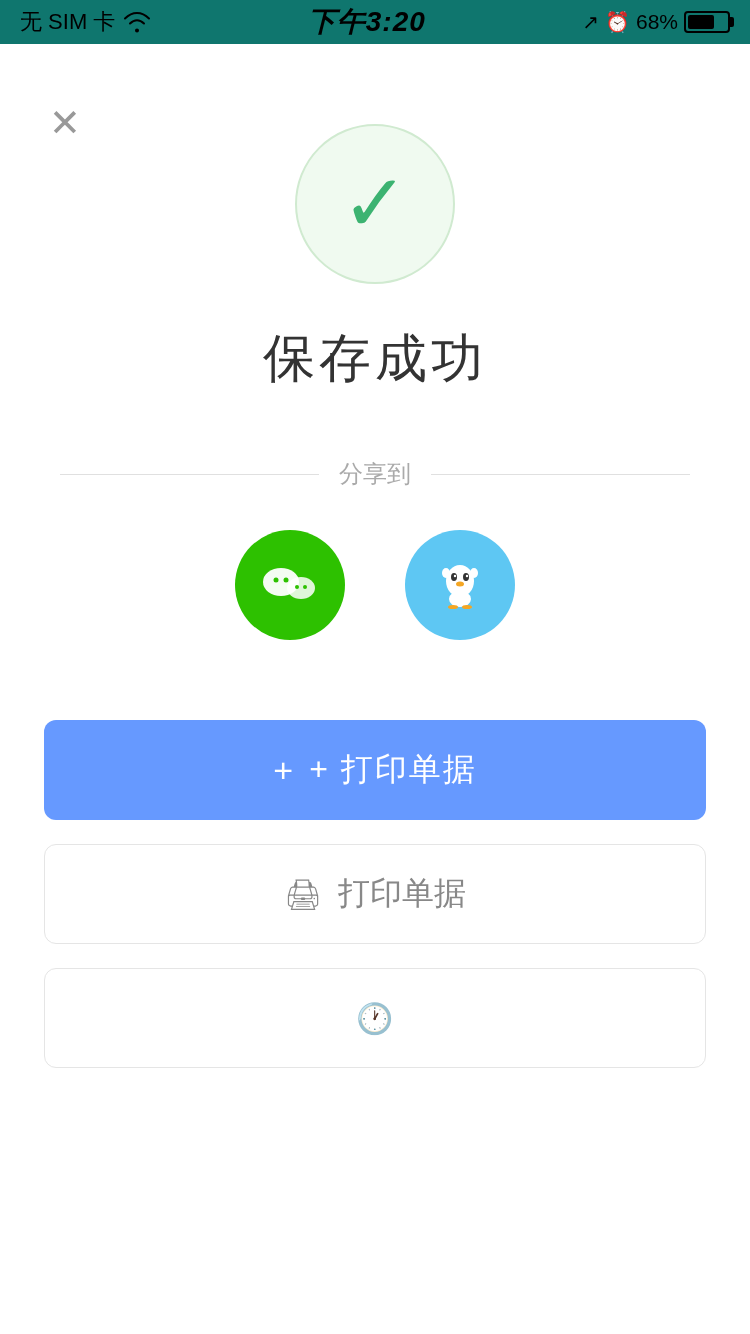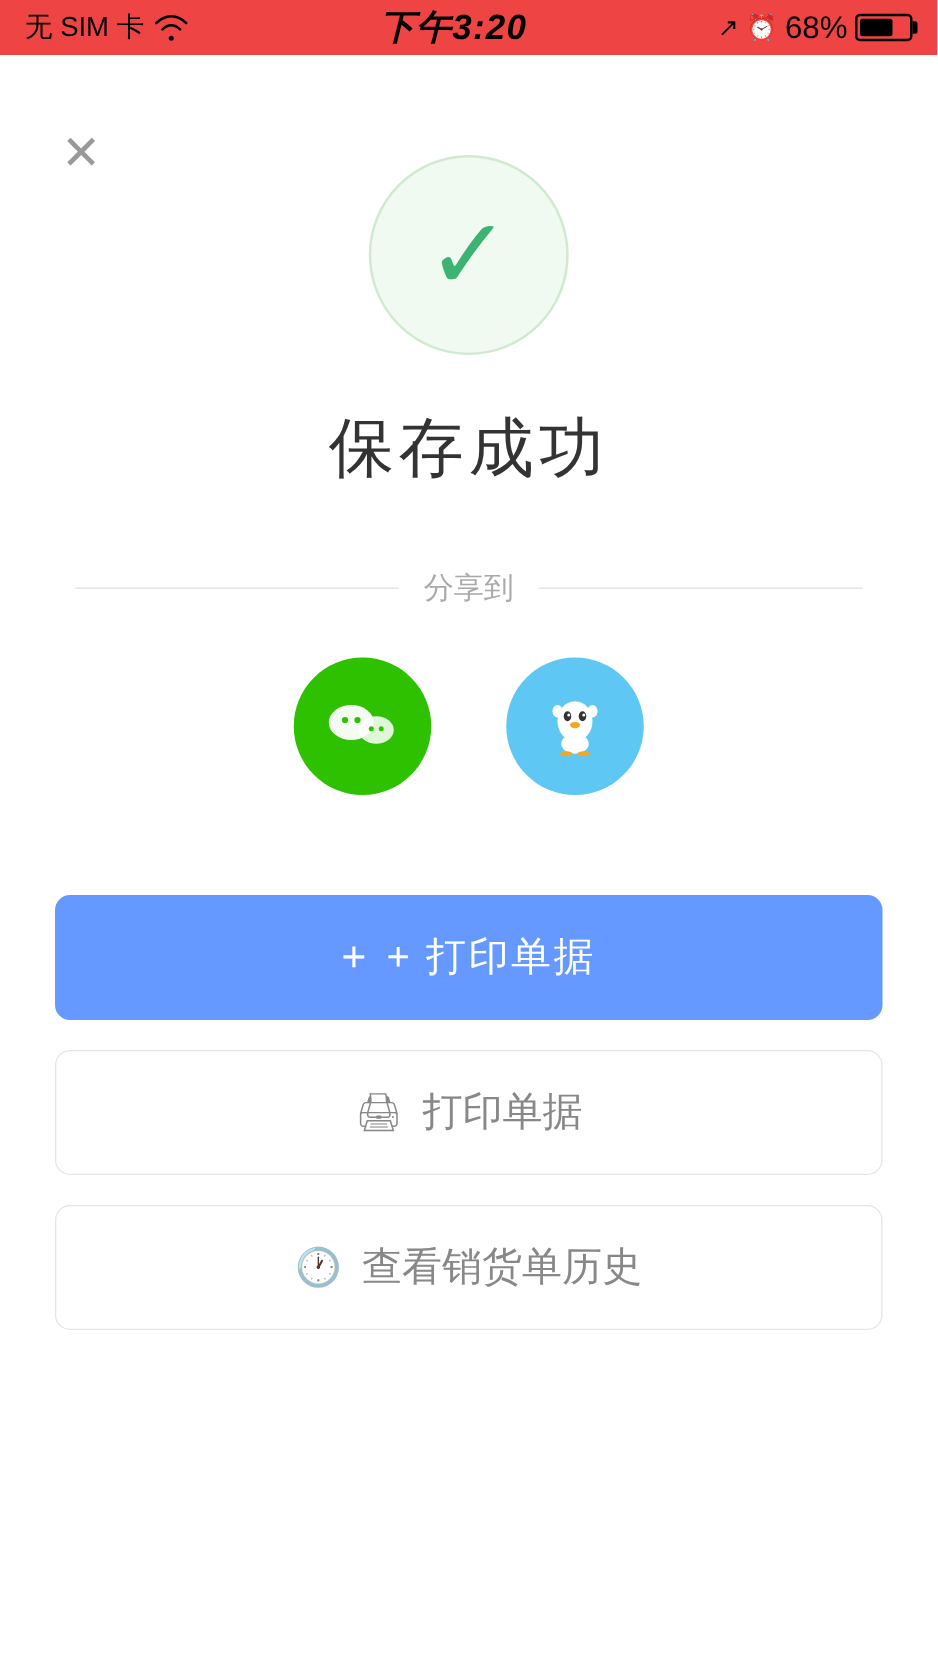--- a/index.html
+++ b/index.html
@@ -11,21 +11,21 @@
       background: #ffffff;
       font-family: -apple-system, 'PingFang SC', 'Helvetica Neue', sans-serif;
       display: flex;
       flex-direction: column;
     }
 
     
     .status-bar {
       width: 100%;
       height: 44px;
-      background: #ef4444;
+      background: #0f766e;
       display: flex;
       align-items: center;
       justify-content: space-between;
       padding: 0 20px;
       font-size: 24px;
       font-weight: 500;
       color: #000;
       gap: 39px;
     }
     .status-left {
@@ -122,31 +122,32 @@
       color: #3cb371;
       font-size: 80px;
       line-height: 1;
     }
 
     
     .success-title {
       font-size: 52px;
       font-weight: 400;
       color: #333;
-      margin-bottom: 60px;
+      margin-bottom: 40px;
       letter-spacing: 4px;
     }
 
     
     .share-divider {
       width: 100%;
       display: flex;
       align-items: center;
       padding: 0 60px;
       margin-bottom: 40px;
+      margin-top: 24px;
     }
     .divider-line {
       flex: 1;
       height: 1px;
       background: #e0e0e0;
     }
     .divider-label {
       font-size: 24px;
       color: #aaa;
       padding: 0 20px;
@@ -229,21 +230,21 @@
     <svg class="wifi-icon" viewBox="0 0 28 22" fill="none" xmlns="http://www.w3.org/2000/svg">
       <path d="M14 17.5C15.1 17.5 16 18.4 16 19.5C16 20.6 15.1 21.5 14 21.5C12.9 21.5 12 20.6 12 19.5C12 18.4 12.9 17.5 14 17.5Z" fill="#000"></path>
       <path d="M7 12.5C9.2 10.3 11.9 9.2 14 9.2C16.1 9.2 18.8 10.3 21 12.5" stroke="#000" stroke-width="2" stroke-linecap="round" fill="none"></path>
       <path d="M2 7.5C5.5 4 9.6 2 14 2C18.4 2 22.5 4 26 7.5" stroke="#000" stroke-width="2" stroke-linecap="round" fill="none"></path>
     </svg>
   </div>
   <div class="status-center">下午3:20</div>
   <div class="status-right">
     <span style="font-size:20px;">↗</span>
     <span style="font-size:20px;">⏰</span>
-    <span style="font-size:25px;">68%</span>
+    <span style="font-size:21px;">68%</span>
     <div class="battery-bar">
       <div class="battery-fill"></div>
     </div>
   </div>
 </div>
 
 <div class="main-content">
 
   <div class="close-btn">
     <span class="close-x">✕</span>
@@ -304,17 +305,16 @@
     <button class="action-btn btn-primary">
       <span style="font-size:34px; font-weight:300;">+</span>
       <span style="font-size:32px;letter-spacing:2px;">+ 打印单据</span>
     </button>
     <button class="action-btn btn-secondary">
       <span style="font-size:30px;">🖨</span>
       <span>打印单据</span>
     </button>
     <button class="action-btn btn-secondary">
       <span style="font-size:30px;">🕐</span>
-      <span>查看销货单历史</span>
     </button>
   </div>
 
 </div>
 
 </body></html>

